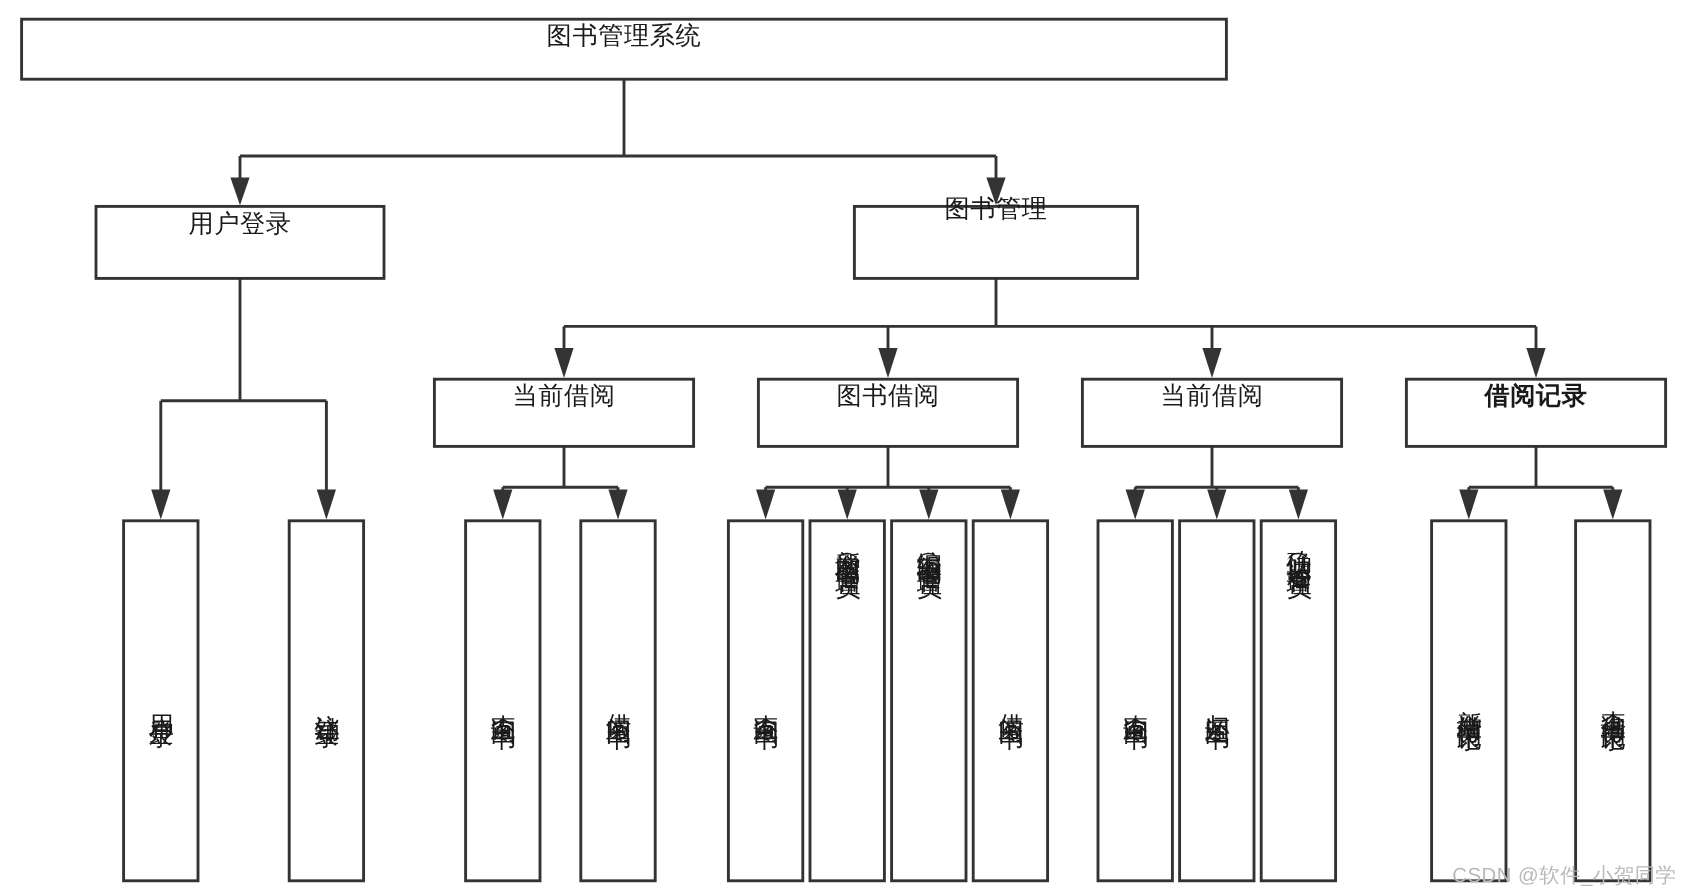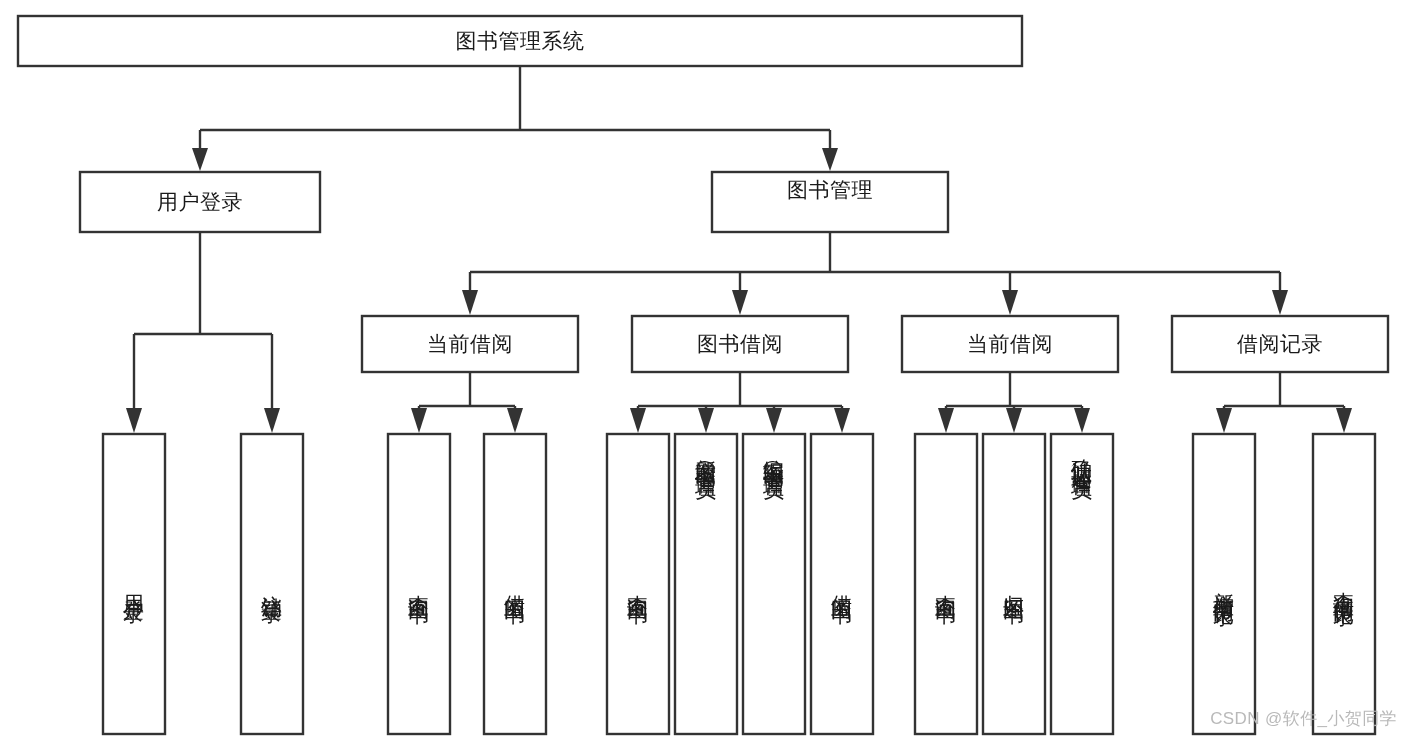--- a/index.html
+++ b/index.html
@@ -37,21 +37,20 @@
     fill: none;
     stroke-linecap: butt;
   }
   .arrowhead {
     fill: #333333;
     stroke: none;
   }
   .node-label-h {
     position: absolute;
     display: flex;
-    align-items: center;
     justify-content: center;
     color: #1a1a1a;
     font-size: 21px;
     letter-spacing: 0.5px;
     white-space: nowrap;
     pointer-events: none;
   }
   .node-label-v {
     position: absolute;
     display: flex;
@@ -64,21 +63,21 @@
   .node-label-v > span {
     writing-mode: vertical-rl;
     text-orientation: upright;
     letter-spacing: 3px;
     line-height: 1;
     white-space: nowrap;
   }
   .watermark {
     position: absolute;
     right: 8px;
-    bottom: 17px;
+    bottom: 6px;
     font-size: 17px;
     color: #b9b9b9;
     letter-spacing: 0.4px;
     white-space: nowrap;
     pointer-events: none;
   }
 </style>
 </head>
 <body>
 
@@ -205,21 +204,21 @@
   </div>
 
   <div class="node-label-h" style="left:632px; top:316px; width:216px; height:56px;">
     <span>图书借阅</span>
   </div>
 
   <div class="node-label-h" style="left:902px; top:316px; width:216px; height:56px;">
     <span>当前借阅</span>
   </div>
 
-  <div class="node-label-h" style="left:1172px; top:316px; width:216px; height:56px;">
+  <div class="node-label-h" style="left:1172px; top:316px; width:216px; height:56px;font-weight:bold;">
     <span>借阅记录</span>
   </div>
 
   <div class="node-label-v" style="left:103px; top:434px; width:62px; height:300px;">
     <span>用户登录</span>
   </div>
 
   <div class="node-label-v" style="left:241px; top:434px; width:62px; height:300px;">
     <span>注销登录</span>
   </div>

